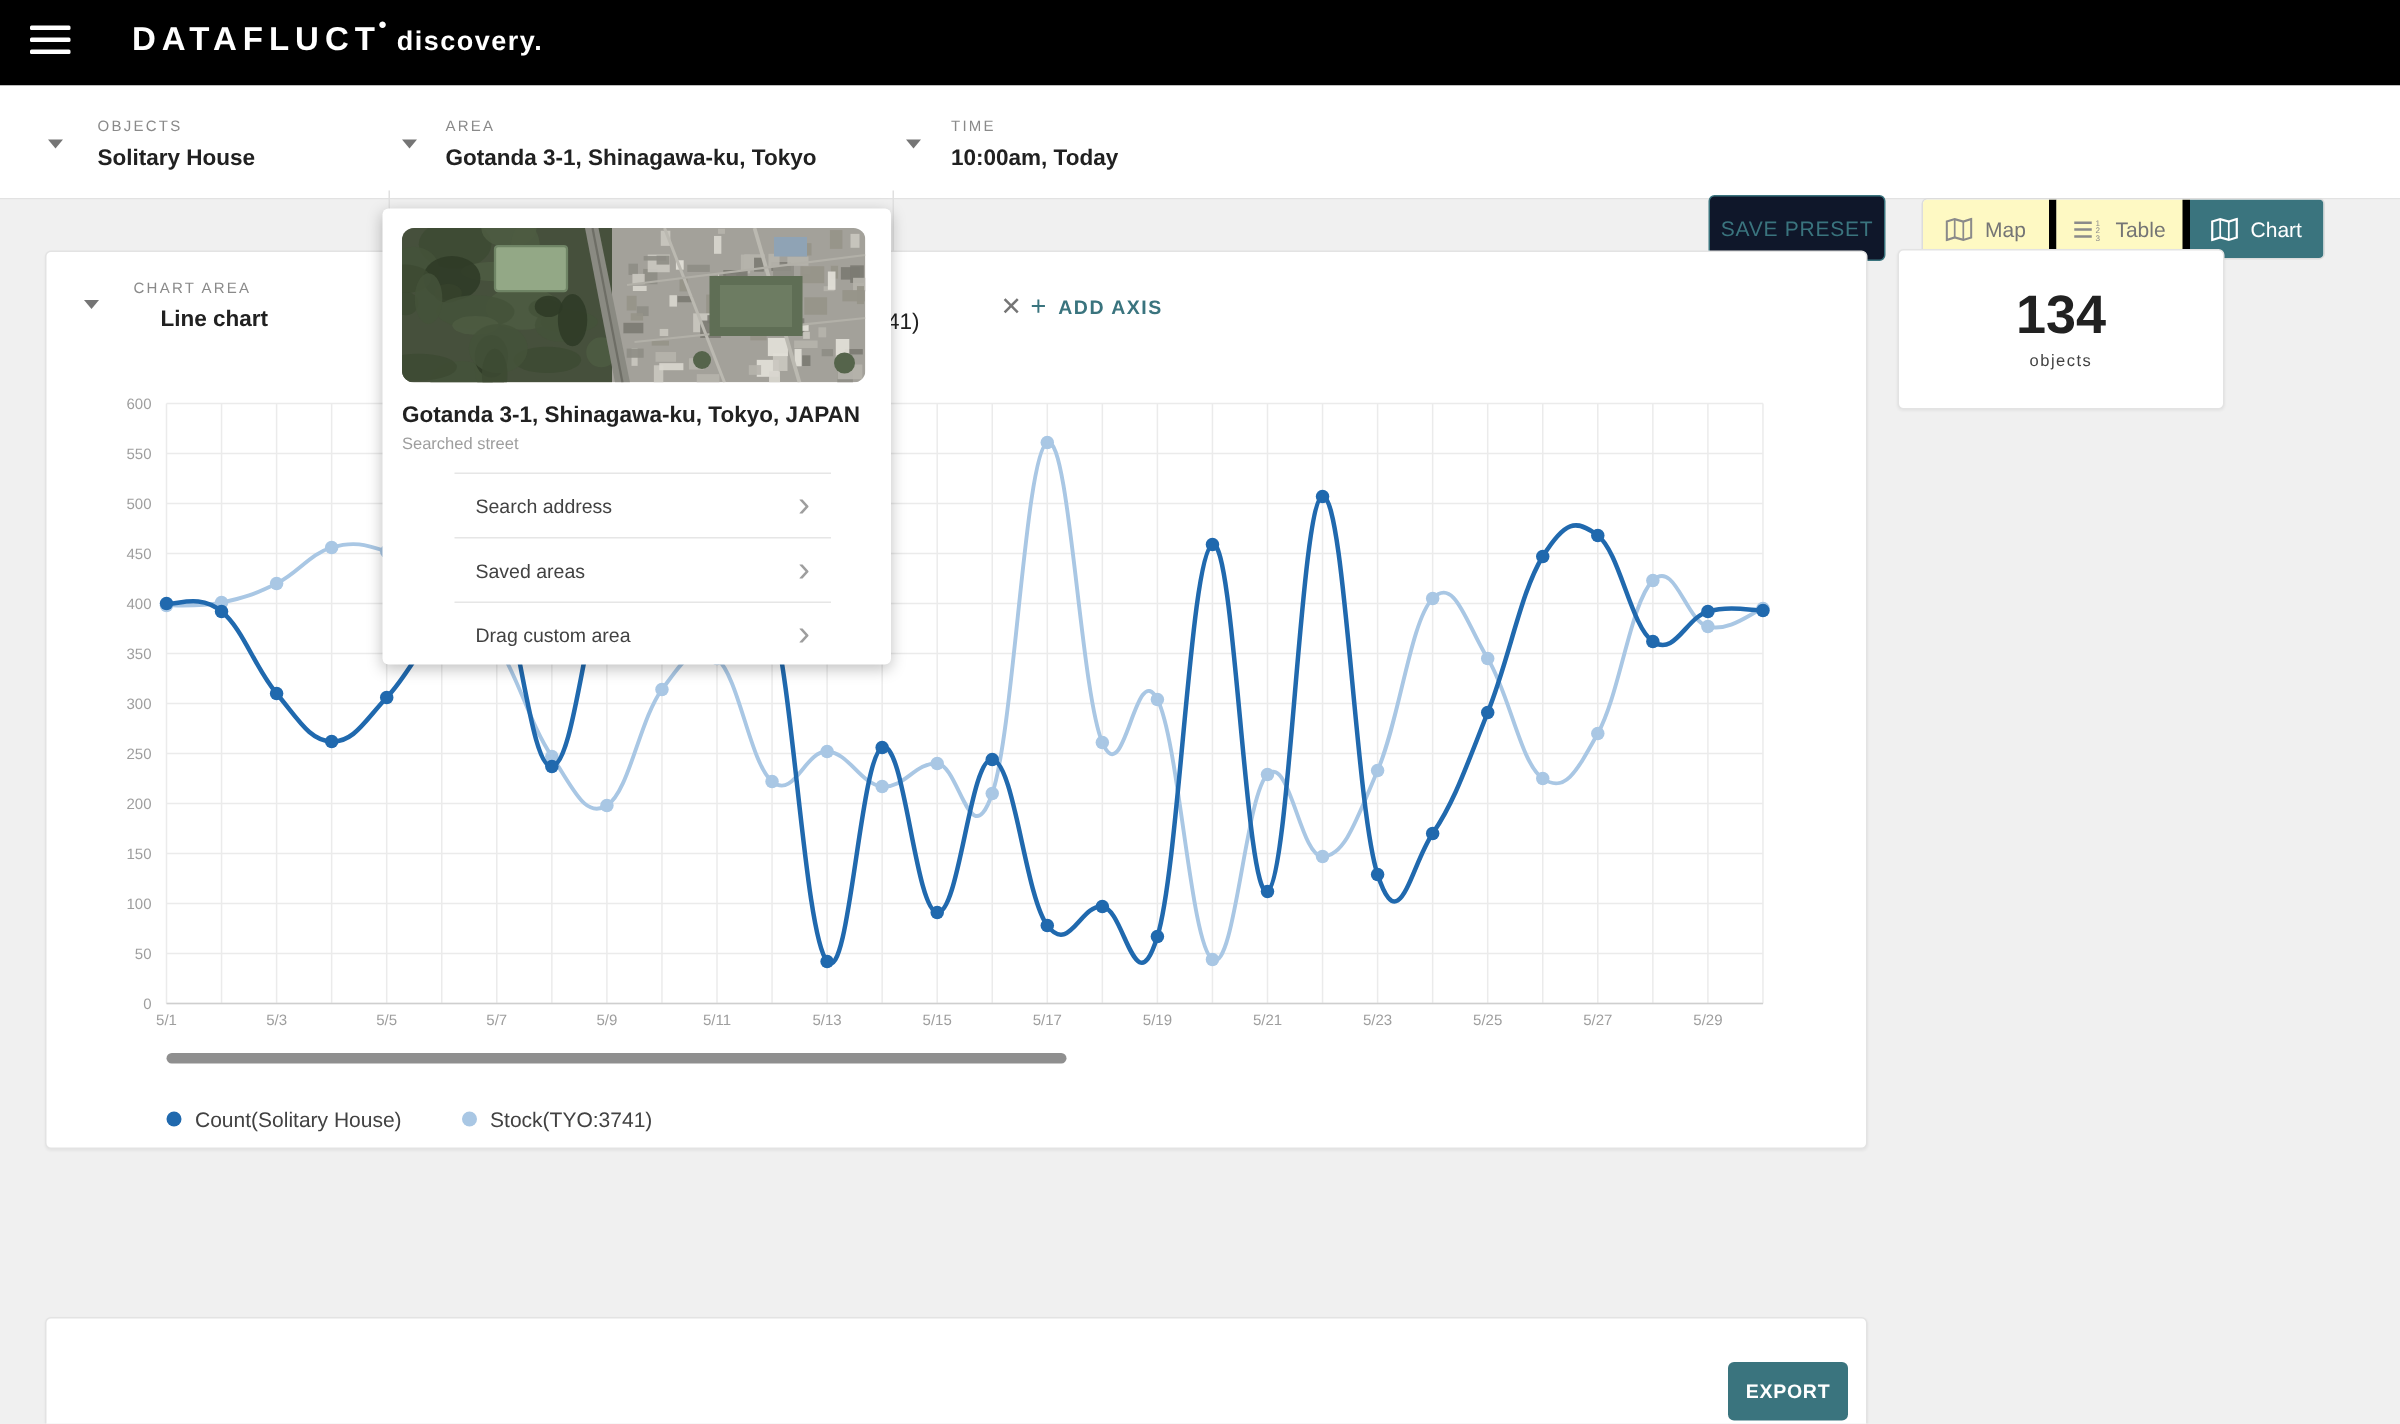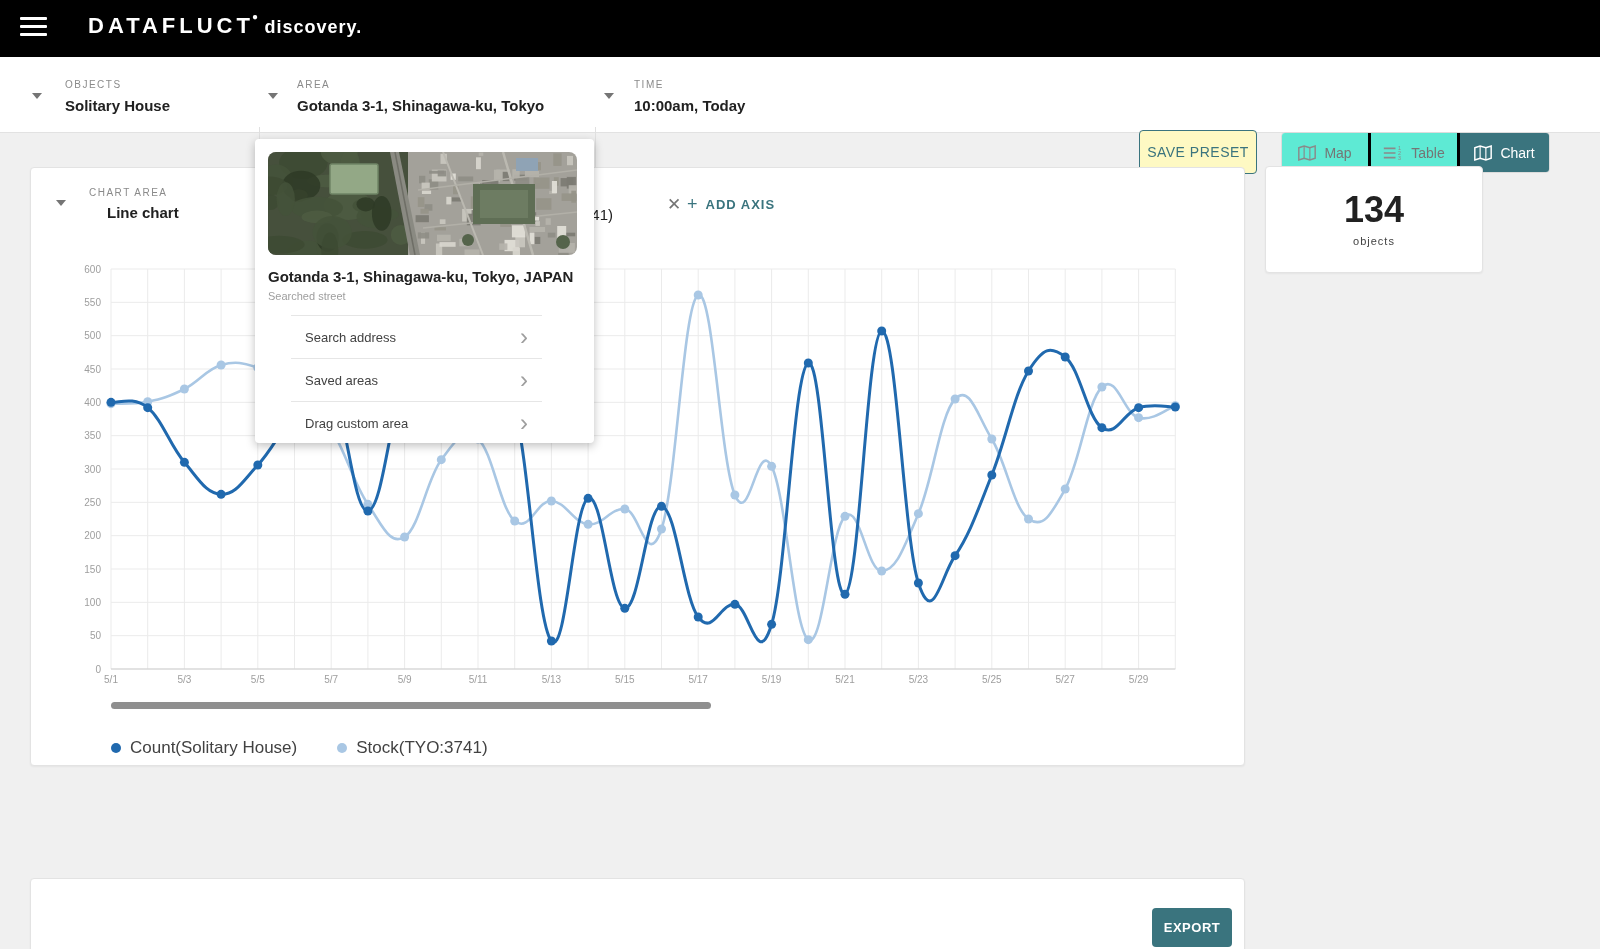--- a/index.html
+++ b/index.html
@@ -16,27 +16,27 @@
   .brand .b2 { font-size:18px; font-weight:bold; letter-spacing:1px; }
 
   
   .filterbar { position:absolute; left:0; top:57px; width:1600px; height:76px; background:#fff; border-bottom:1px solid #e2e2e2; }
   .fsection { position:absolute; top:0; height:76px; cursor:pointer; }
   .caret { width:0; height:0; border-left:5px solid transparent; border-right:5px solid transparent; border-top:6px solid #757575; position:absolute; }
   .flabel { font-size:10px; letter-spacing:1.5px; color:#8a8a8a; position:absolute; }
   .fvalue { font-size:15px; font-weight:bold; color:#212121; position:absolute; white-space:nowrap; }
   .vdivider { position:absolute; top:70px; width:1px; height:54px; background:#e0e0e0; }
 
-  .save-preset { position:absolute; left:1139px; top:73px; width:118px; height:44px; background:#fef9c3;
+  .save-preset { position:absolute; left:1139px; top:73px; width:118px; height:44px; background:#0f172a;
     border:1px solid #3a747e; border-radius:4px; color:#3a747e; font-size:14px; letter-spacing:0.5px;
     display:flex; align-items:center; justify-content:center; cursor:pointer; font-family:inherit; }
 
   .viewtoggle { position:absolute; left:1281px; top:75px; height:41px; display:flex; border:1px solid #dcdcdc; border-radius:4px; background:#fff; overflow:hidden; }
   .vbtn { width:89px; height:100%; display:flex; align-items:center; justify-content:center; gap:8px;
-    color:#757575; font-size:14px; cursor:pointer; border-right:3px solid #000000; background:#5eead4; }
+    color:#757575; font-size:14px; cursor:pointer; border-right:5px solid #000000; background:#fef9c3; }
   .vbtn:last-child { border-right:none; }
   .vbtn.active { background:#3a747e; color:#fff; }
   .vbtn svg { display:block; }
 
   
   .card { position:absolute; background:#fff; border:1px solid #e3e3e3; border-radius:4px; box-shadow:0 1px 2px rgba(0,0,0,0.05); }
   .chart-card { left:30px; top:167px; width:1215px; height:599px; }
   .stats-card { left:1265px; top:166px; width:218px; height:107px; text-align:center; }
   .stats-value { font-size:36px; font-weight:bold; margin-top:22px; }
   .stats-label { font-size:11px; letter-spacing:1px; color:#424242; margin-top:4px; }
@@ -50,29 +50,29 @@
   .close-x { position:absolute; left:636px; top:26px; font-size:17px; color:#757575; cursor:pointer; z-index:1; }
   .add-axis { position:absolute; left:656px; top:27px; color:#3a747e; cursor:pointer; display:flex; align-items:center; gap:8px; z-index:1; }
   .add-axis .plus { font-size:18px; font-weight:normal; line-height:18px; }
   .add-axis .aa-label { font-size:13px; font-weight:bold; letter-spacing:1px; }
 
   .chart-svg-wrap { position:absolute; left:50px; top:83px; }
   .hscroll { position:absolute; left:80px; top:534px; width:600px; height:7px; background:#8f8f8f; border-radius:4px; cursor:pointer; }
   .legend { position:absolute; left:80px; top:570px; display:flex; gap:40px; }
   .legend-item { display:flex; align-items:center; gap:9px; cursor:pointer; }
   .legend-dot { width:10px; height:10px; border-radius:50%; }
-  .legend-text { font-size:17px; color:#424242; }
+  .legend-text { font-size:14px; color:#424242; }
 
   
   .popup { position:absolute; left:255px; top:139px; width:339px; height:304px; background:#fff; border-radius:4px;
     box-shadow:0 3px 10px rgba(0,0,0,0.25); z-index:50; }
   .popup-img { position:absolute; left:13px; top:13px; width:309px; height:103px; border-radius:8px; overflow:hidden; }
   .popup-title { position:absolute; left:13px; top:129px; font-size:15px; font-weight:bold; color:#212121; white-space:nowrap; }
   .popup-sub { position:absolute; left:13px; top:151px; font-size:11px; color:#9e9e9e; }
-  .popup-menu { position:absolute; left:4px; top:176px; width:283px;padding-left:32px; }
+  .popup-menu { position:absolute; left:16px; top:176px; width:283px;padding-left:32px; }
   .popup-row { height:43px; border-top:1px solid #e6e6e6; display:flex; align-items:center; justify-content:space-between;
     padding:0 14px; font-size:13px; color:#424242; cursor:pointer; }
   .chev { color:#9e9e9e; font-size:24px; line-height:20px; font-weight:normal; }
 </style>
 </head>
 <body>
 
 <div class="topbar">
   <div class="hamburger">
       <span></span>

